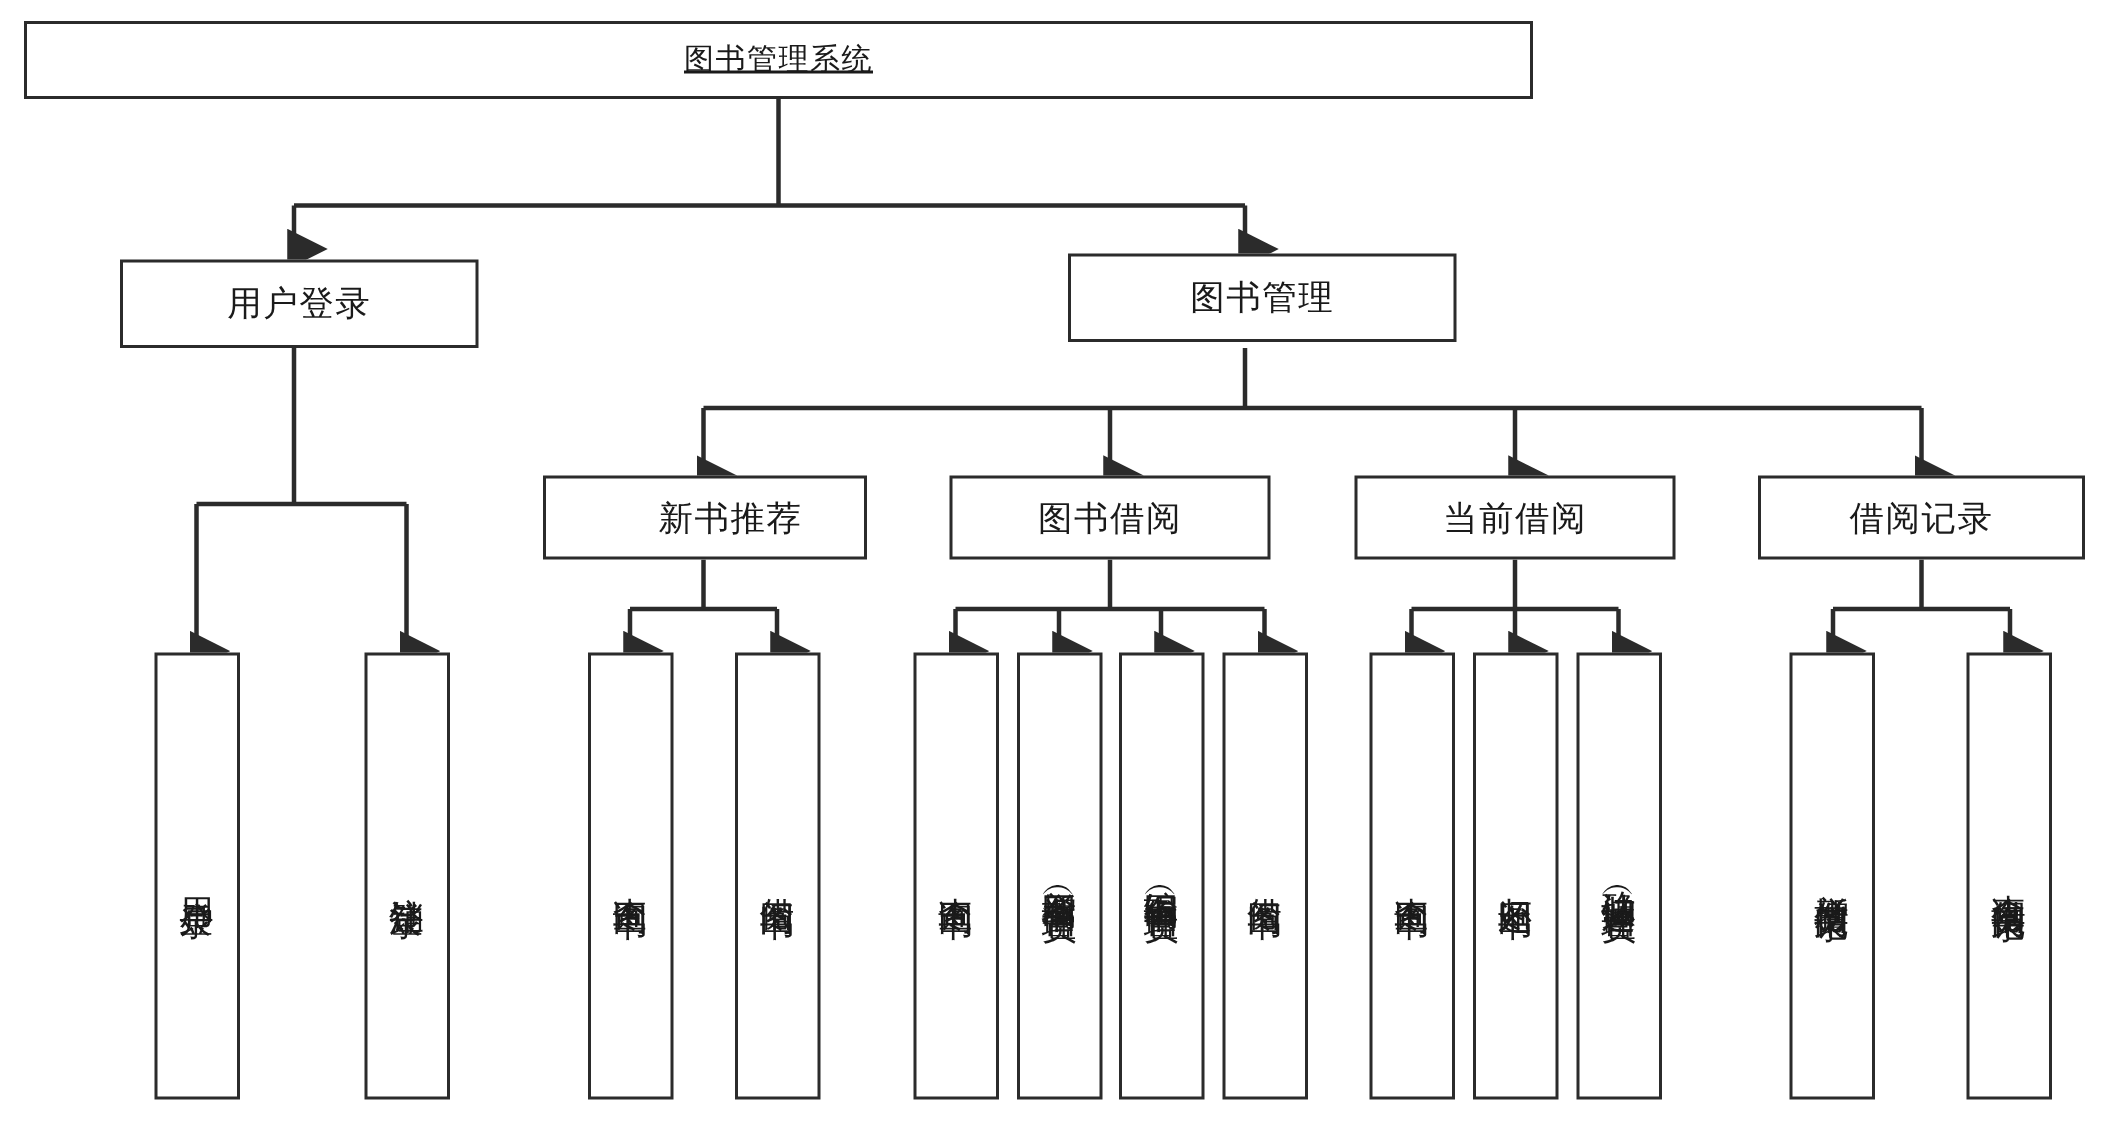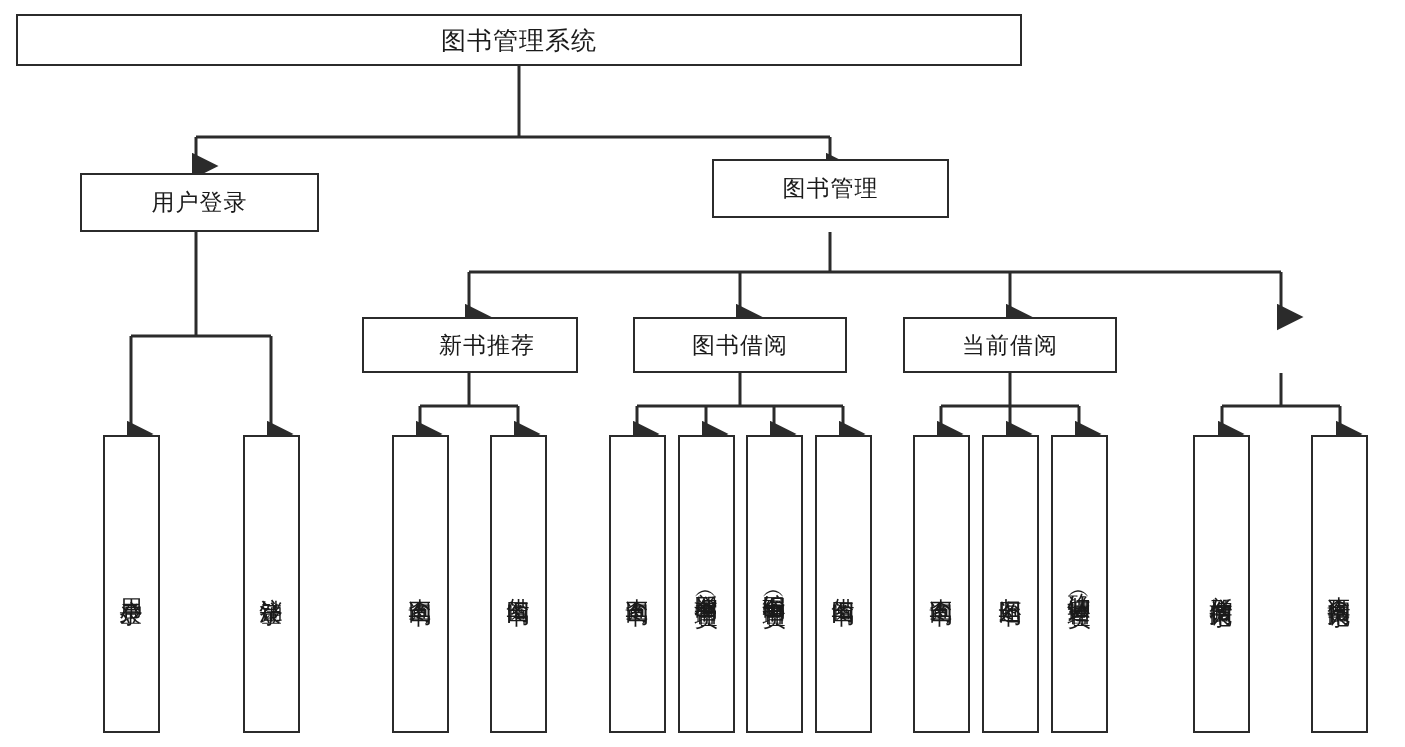--- a/index.html
+++ b/index.html
@@ -30,22 +30,23 @@
     background: #ffffff;
     border: 2.5px solid #2b2b2b;
     display: flex;
     align-items: center;
     justify-content: center;
     color: #1a1a1a;
     line-height: 1.22;
     z-index: 2;
   }
   .node.root {
-    font-size: 25px;
+    font-size: 20px;
     border-width: 2.5px;
+    text-decoration: underline;
   }
   .node.lvl2 {
     font-size: 23px;
   }
   .node.lvl3 {
     font-size: 23px;
   }
   .node.leaf {
     font-size: 23px;
     padding: 6px 2px;
@@ -128,33 +129,36 @@
     </g>
   </svg>
 
   <div class="node root" style="left:16px; top:14px; width:1006px; height:52px;">
     <span class="htext">图书管理系统</span>
   </div>
 
   <div class="node lvl2" style="left:80px; top:173px; width:239px; height:59px;">
     <span class="htext">用户登录</span>
   </div>
-  <div class="node lvl2" style="left:712px; top:159px; width:237px; height:59px;justify-content:center;">
+  <div class="node lvl2" style="left:712px; top:169px; width:259px; height:59px;justify-content:center;">
     <span class="htext">图书管理</span>
   </div>
 
   <div class="node lvl3" style="left:362px; top:317px; width:216px; height:56px;padding-left:34px;">
     <span class="htext">新书推荐</span>
   </div>
   <div class="node lvl3" style="left:903px; top:317px; width:214px; height:56px;">
     <span class="htext">当前借阅</span>
   </div>
   <div class="node lvl3" style="left:633px; top:317px; width:214px; height:56px;">
     <span class="htext">图书借阅</span>
   </div>
+  <div class="node lvl3" style="left:1172px; top:317px; width:218px; height:56px;">
+    <span class="htext">借阅记录</span>
+  </div>
 
   <div class="node leaf" style="left:103px; top:435px; width:57px; height:298px;">
     <span class="vtext">用户登录</span>
   </div>
   <div class="node leaf" style="left:243px; top:435px; width:57px; height:298px;">
     <span class="vtext">注销登录</span>
   </div>
 
   <div class="node leaf" style="left:392px; top:435px; width:57px; height:298px;">
     <span class="vtext">查询图书</span>

